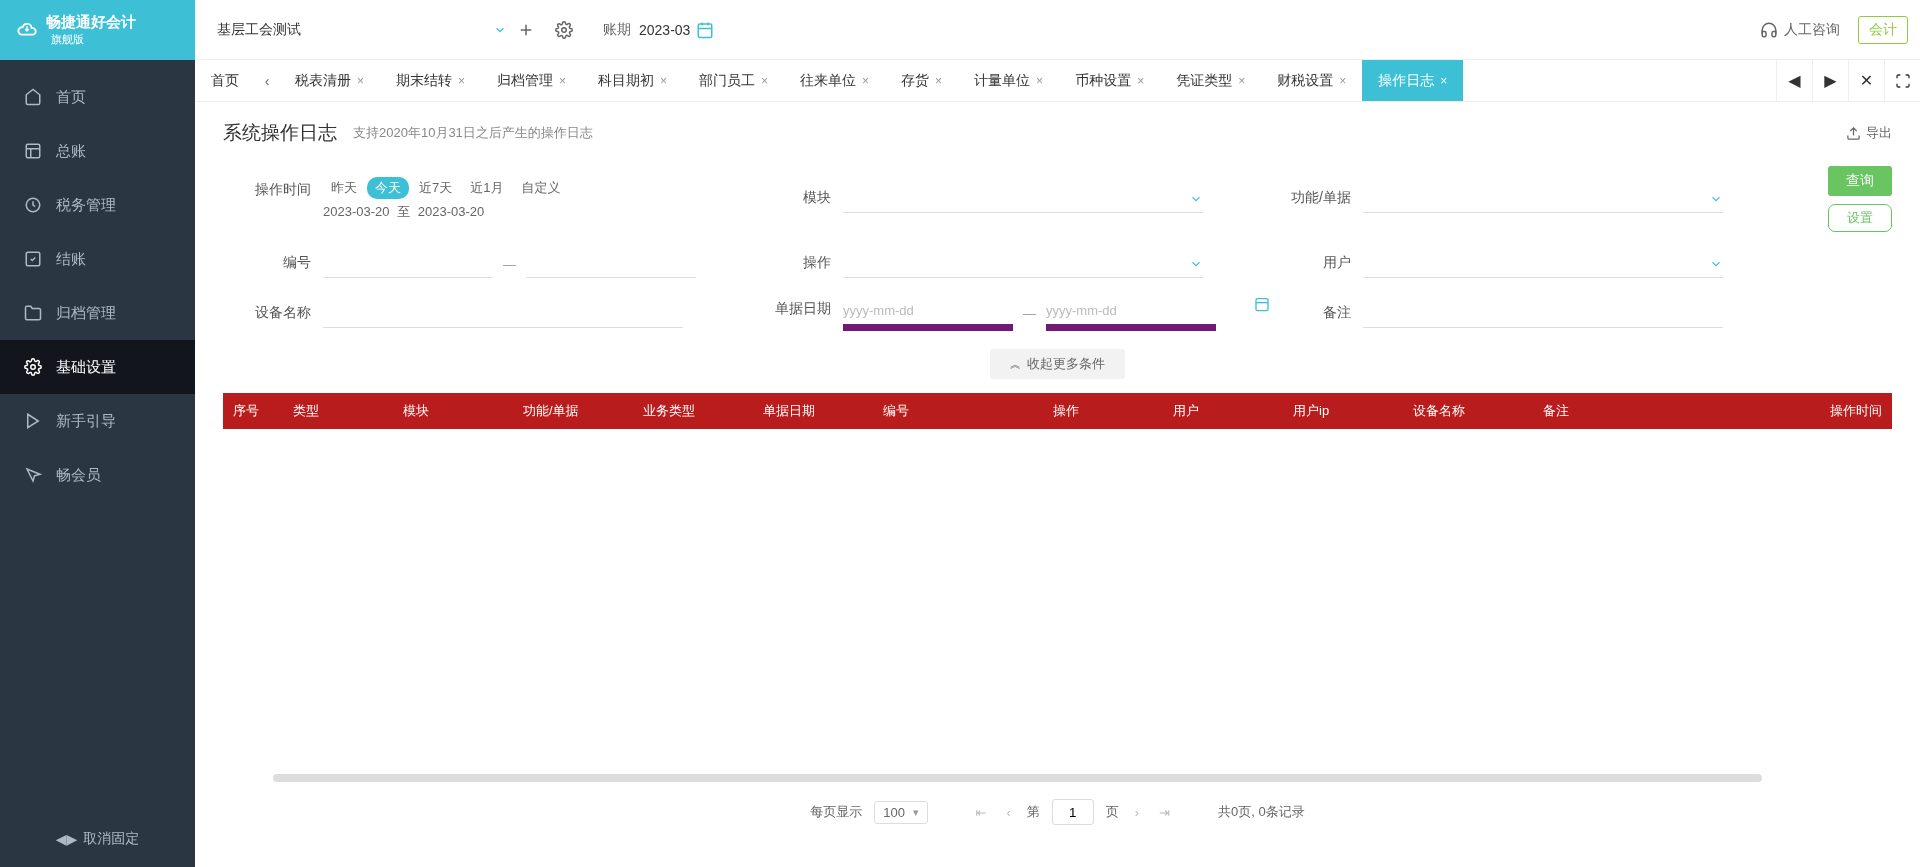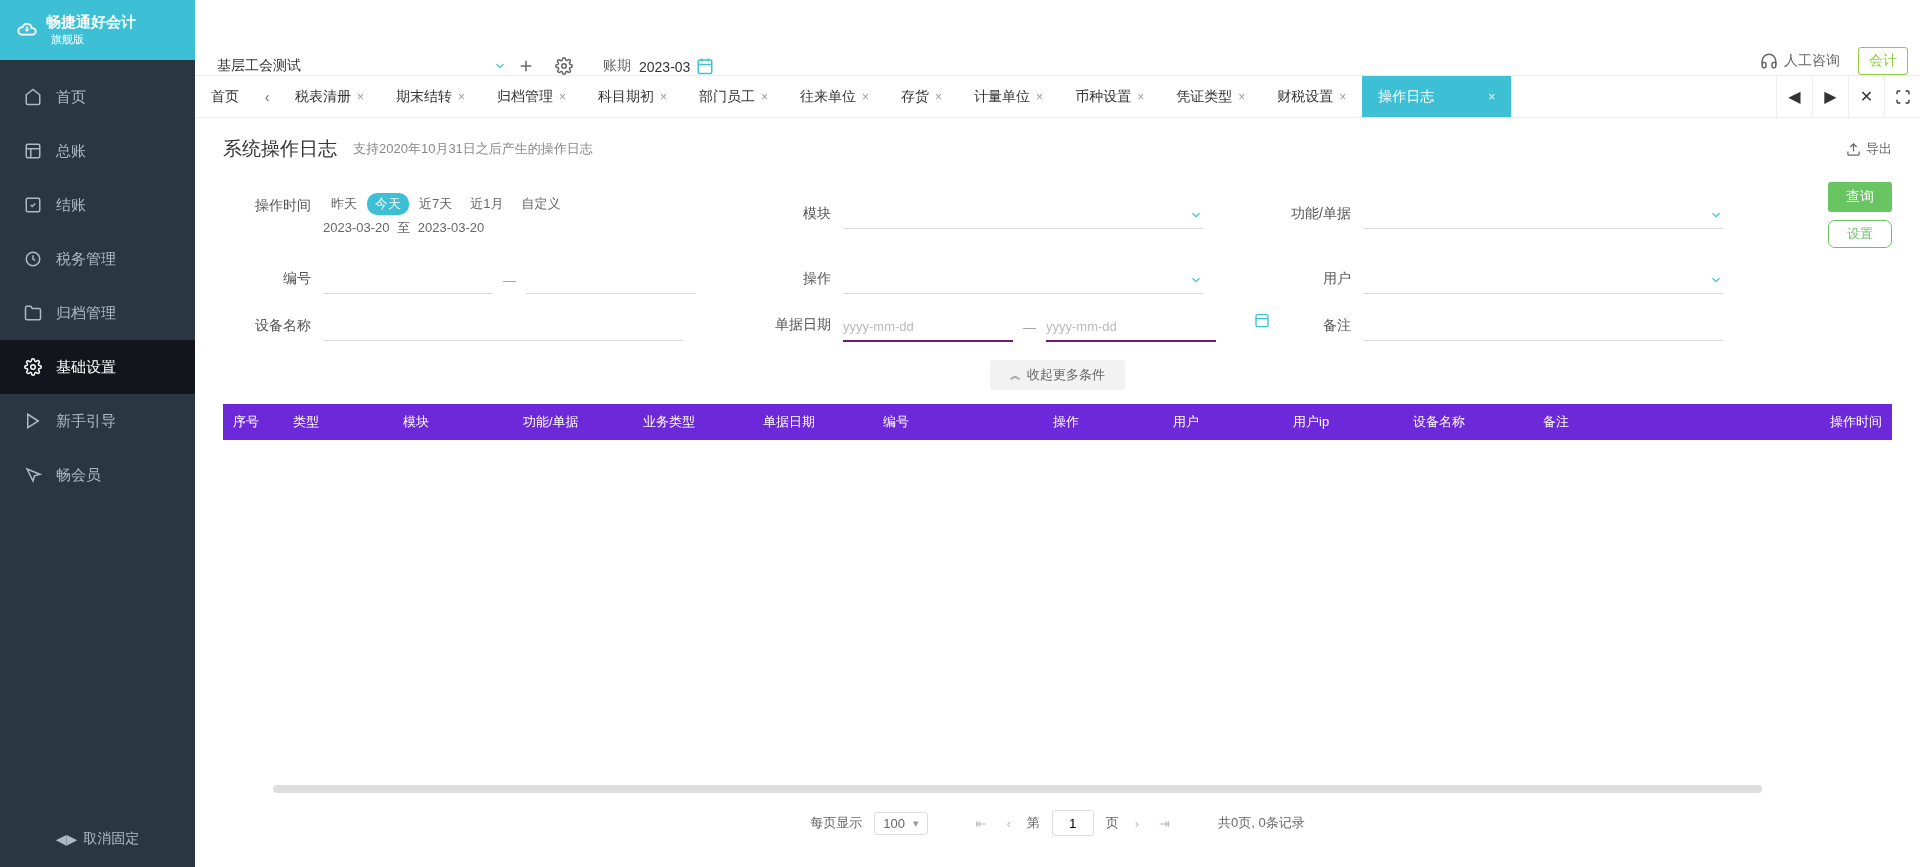--- a/index.html
+++ b/index.html
@@ -17,39 +17,39 @@
 .nav-item { display: flex; align-items: center; height: 54px; padding: 0 24px; cursor: pointer; font-size: 15px; color: #aeb9c5; }
 .nav-item.active { background: #12161c; color: #fff; }
 .nav-icon { width: 18px; height: 18px; margin-right: 14px; flex-shrink: 0; }
 .sidebar-footer { height: 56px; display: flex; align-items: center; justify-content: center; font-size: 14px; color: #aeb9c5; cursor: pointer; }
 .sidebar-footer .arrow { margin-right: 6px; }
 
 
 .main { flex: 1; display: flex; flex-direction: column; background: #fff; }
 
 
-.topbar { height: 76px; display: flex; align-items: flex-end; padding: 0 12px; border-bottom: 1px solid #eee; }
+.topbar { height: 60px; display: flex; align-items: center; padding: 0 12px; border-bottom: 1px solid #eee; }
 .company-select { display: flex; align-items: center; width: 300px; cursor: pointer; }
 .company-name { font-size: 14px; color: #333; margin-left: 10px; }
 .chev-down { margin-left: auto; color: #3dc0d6; }
 .tb-icon { width: 18px; height: 18px; margin: 0 10px; color: #666; cursor: pointer; }
 .period-label { font-size: 14px; color: #666; margin: 0 8px 0 20px; }
 .period-value { font-size: 14px; color: #333; margin-right: 6px; }
 .cal-icon { color: #3dc0d6; cursor: pointer; }
 .topbar-spacer { flex: 1; }
 .topbar-right { display: flex; align-items: center; }
 .support { display: flex; align-items: center; font-size: 14px; color: #666; margin-right: 18px; cursor: pointer; }
 .support svg { margin-right: 6px; }
 .role-badge { border: 1px solid #8ecb3f; color: #8ecb3f; padding: 4px 10px; border-radius: 3px; font-size: 14px; }
 
 
 .tabs { height: 42px; display: flex; align-items: stretch; background: #fff; border-bottom: 1px solid #eee; }
 .tab { display: flex; align-items: center; padding: 0 16px; font-size: 14px; color: #333; cursor: pointer; white-space: nowrap; }
 .tab .close { margin-left: 6px; color: #999; font-size: 12px; }
-.tab.active { background: #3dc0d6; color: #fff; gap: 48px; }
+.tab.active { background: #3dc0d6; color: #fff; }
 .tab.active .close { color: #fff; }
 .tab-scroll-left { width: 24px; display: flex; align-items: center; justify-content: center; font-size: 14px; color: #666; cursor: pointer; }
 .tabs-ctrl { display: flex; align-items: center; margin-left: auto; }
 .tabs-ctrl .ctl { width: 36px; height: 42px; display: flex; align-items: center; justify-content: center; cursor: pointer; color: #333; font-size: 16px; border-left: 1px solid #eee; }
 
 
 .page-head { display: flex; align-items: center; padding: 18px 28px 10px; }
 .page-title { font-size: 19px; color: #333; margin-right: 16px; }
 .page-subtitle { font-size: 13px; color: #888; }
 .page-head-right { margin-left: auto; display: flex; align-items: center; color: #666; font-size: 13px; cursor: pointer; }
@@ -64,33 +64,33 @@
 .fcontent { flex: 1; display: flex; flex-wrap: wrap; align-items: center; }
 .time-opts { display: flex; align-items: center; }
 .time-opt { padding: 2px 8px; font-size: 13px; color: #666; cursor: pointer; border-radius: 10px; margin-right: 2px; }
 .time-opt.active { background: #3dc0d6; color: #fff; }
 .date-range { width: 100%; font-size: 13px; color: #666; margin-top: 4px; }
 .sel { border: none; border-bottom: 1px solid #ddd; min-width: 360px; height: 28px; display: flex; align-items: center; justify-content: flex-end; cursor: pointer; }
 .sel .chev { color: #3dc0d6; }
 .inp { border: none; border-bottom: 1px solid #ddd; height: 28px; width: 170px; outline: none; font-size: 13px; }
 .inp.wide { width: 360px; }
 .dash { margin: 0 10px; color: #999; }
-.date-inp-wrap { display: flex; border-bottom: 2px solid #701a75; width: 170px; gap: 32px; }
+.date-inp-wrap { display: flex; border-bottom: 7px solid #701a75; width: 170px; gap: 32px; }
 .date-inp { border: none; flex: 1; height: 28px; outline: none; font-size: 13px; color: #999; }
 .date-inp::placeholder { color: #bbb; }
 .btn-primary { background: #69c462; color: #fff; border: none; padding: 6px 18px; border-radius: 3px; font-size: 14px; cursor: pointer; margin-bottom: 8px; }
 .btn-outline { background: #fff; color: #69c462; border: 1px solid #69c462; padding: 4px 18px; border-radius: 7px; font-size: 13px; cursor: pointer; }
 
 .collapse-bar { text-align: center; margin: 0 auto 14px; }
 .collapse-btn { display: inline-flex; align-items: center; background: #f2f2f2; padding: 6px 20px; border-radius: 3px; font-size: 13px; color: #666; cursor: pointer; }
 .collapse-btn .up { margin-right: 6px; font-size: 11px; }
 
 
 .table-wrap { margin: 0 28px; }
-.thead { display: flex; background: #6d28d9; color: #fff; height: 36px; align-items: center; font-size: 13px; }
+.thead { display: flex; background: #b91c1c; color: #fff; height: 36px; align-items: center; font-size: 13px; }
 .th { padding: 0 10px; white-space: nowrap; }
 .tbody { height: 340px; background: #fff; }
 .hscroll { height: 14px; background: #fff; position: relative; margin-top: 2px; }
 .hscroll-track { position: absolute; left: 50px; right: 130px; top: 3px; height: 8px; background: #ddd; border-radius: 4px; }
 
 
 .pager { display: flex; align-items: center; justify-content: center; padding: 14px 40px; font-size: 13px; color: #666; }
 .pager > * { margin: 0 6px; }
 .page-size-sel { display: inline-flex; align-items: center; border: 1px solid #ddd; padding: 3px 8px; border-radius: 3px; cursor: pointer; }
 .page-size-sel .chev { margin-left: 8px; color: #999; font-size: 11px; }
@@ -130,34 +130,34 @@
               <rect x="3" y="3" width="18" height="18" rx="2"></rect>
               <line x1="3" y1="9" x2="21" y2="9"></line>
               <line x1="9" y1="21" x2="9" y2="9"></line>
             </svg>
           </span>
           <span>总账</span>
         </div>
         <div class="nav-item">
           <span class="nav-icon">
             <svg viewBox="0 0 24 24" fill="none" stroke="currentColor" stroke-width="2">
+              <circle cx="12" cy="12" r="9"></circle>
+              <path d="M12 7v5l3 2"></path>
+            </svg>
+          </span>
+          <span>税务管理</span>
+        </div>
+        <div class="nav-item">
+          <span class="nav-icon">
+            <svg viewBox="0 0 24 24" fill="none" stroke="currentColor" stroke-width="2">
               <rect x="3" y="3" width="18" height="18" rx="2"></rect>
               <path d="M9 12l2 2 4-4"></path>
             </svg>
           </span>
           <span>结账</span>
-        </div>
-        <div class="nav-item">
-          <span class="nav-icon">
-            <svg viewBox="0 0 24 24" fill="none" stroke="currentColor" stroke-width="2">
-              <circle cx="12" cy="12" r="9"></circle>
-              <path d="M12 7v5l3 2"></path>
-            </svg>
-          </span>
-          <span>税务管理</span>
         </div>
         <div class="nav-item">
           <span class="nav-icon">
             <svg viewBox="0 0 24 24" fill="none" stroke="currentColor" stroke-width="2">
               <path d="M22 19a2 2 0 01-2 2H4a2 2 0 01-2-2V5a2 2 0 012-2h5l2 3h9a2 2 0 012 2z"></path>
             </svg>
           </span>
           <span>归档管理</span>
         </div>
         <div class="nav-item active">

